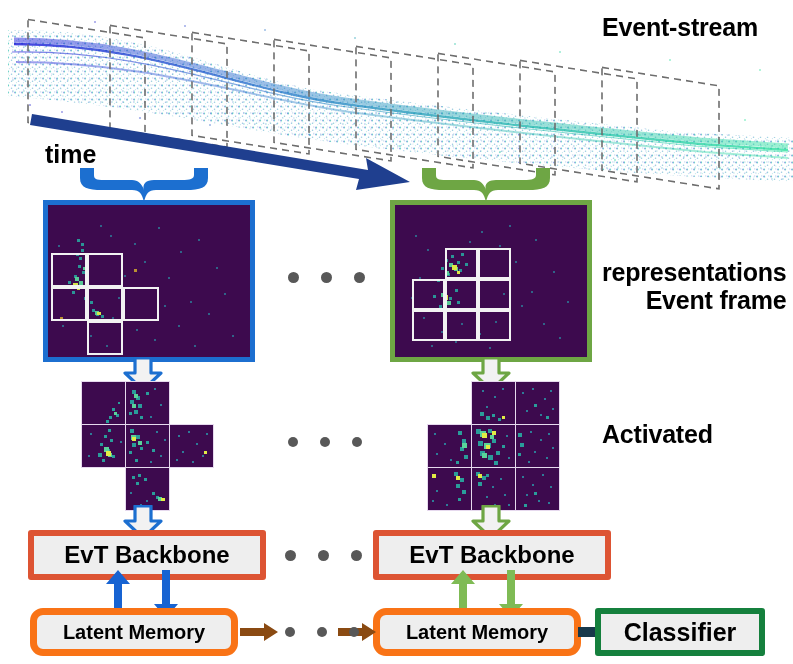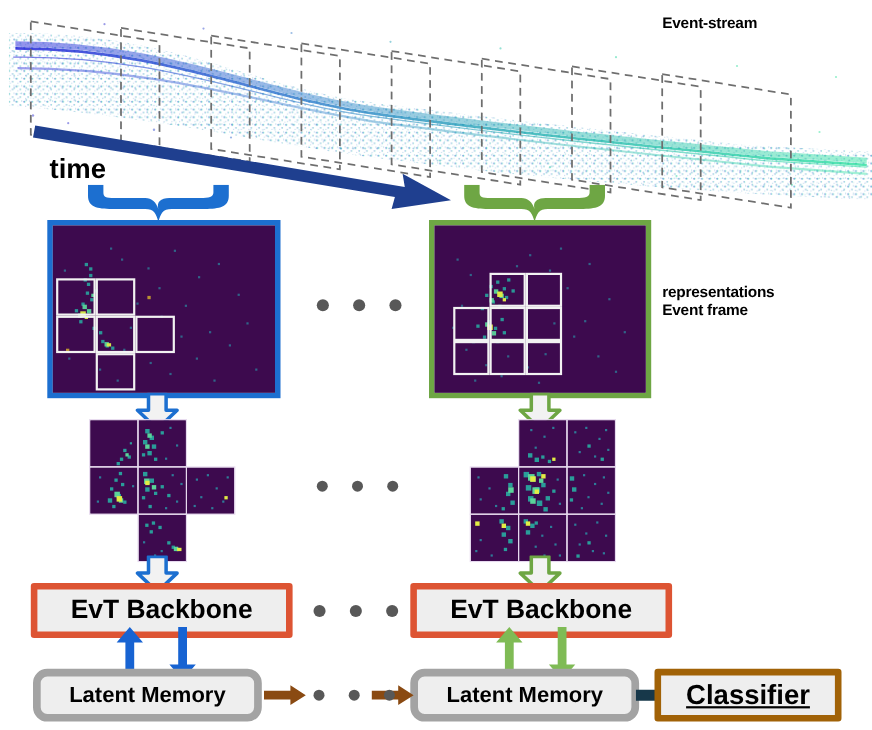--- a/index.html
+++ b/index.html
@@ -1,21 +1,21 @@
 <!DOCTYPE html>
 <html><head>
 <meta charset="utf-8">
 <style>
   html,body{margin:0;padding:0;background:#fff;}
   body{width:793px;height:664px;position:relative;overflow:hidden;
        font-family:"Liberation Sans",sans-serif;color:#000;}
   .abs{position:absolute;}
 
   
-  .side-label{font-weight:bold;font-size:14px;line-height:1.12;color:#000;letter-spacing:-0.2px;}
+  .side-label{font-weight:bold;font-size:25px;line-height:1.12;color:#000;letter-spacing:-0.2px;text-align:right;}
 
   
   #event-stream{left:0;top:0;width:793px;height:185px;}
   #event-stream svg{display:block;}
 
   
   #time-label{left:45px;top:140px;font-weight:bold;font-size:25px;}
 
   
   .frame-box{box-sizing:border-box;}
@@ -24,22 +24,22 @@
 
   
   .dots{display:flex;gap:22px;align-items:center;}
   .dots i{display:block;width:11px;height:11px;border-radius:50%;background:#585858;}
   .dots.small i{width:10px;height:10px;}
 
   
   .proc-box{box-sizing:border-box;background:#eeeeee;display:flex;
             align-items:center;justify-content:center;font-weight:bold;color:#000;}
   .box-evt{border:6px solid #dd5433;border-radius:3px;font-size:24px;}
-  .box-mem{border:7px solid #a3a3a3;border-radius:13px;font-size:20px;}
-  .box-cls{border:6px solid #a16207;border-radius:3px;font-size:25px;text-decoration:underline;}
+  .box-mem{border:7px solid #f97316;border-radius:13px;font-size:20px;}
+  .box-cls{border:6px solid #15803d;border-radius:3px;font-size:25px;}
 
   
   .patch{position:absolute;background:#3d0a4e;outline:1px solid #e6d9ee;overflow:hidden;}
 </style>
 </head>
 <body>
 
 <div class="abs" id="event-stream">
   <svg width="793" height="190" viewBox="0 0 793 190" xmlns="http://www.w3.org/2000/svg">
     <defs>
@@ -639,20 +639,21 @@
   </div>
 </div>
 
 <div class="abs dots small" style="left:288px;top:437px;">
   <i></i>
     <i></i>
     <i></i>
 </div>
 
 <div class="abs side-label" style="left:602px;top:420px;">
+  <div>Activated</div>
 </div>
 
 <div class="abs" style="left:122px;top:505px;width:42px;height:34px;">
   <svg width="42" height="34" viewBox="0 0 42 34" xmlns="http://www.w3.org/2000/svg">
     <path d="M13,1 L29,1 L29,16 L39,16 L21,33 L3,16 L13,16 Z" fill="#f2f2f2" stroke="#1c6fd0" stroke-width="3.2" stroke-linejoin="round"></path>
   </svg>
 </div>
 <div class="abs" style="left:470px;top:505px;width:42px;height:34px;">
   <svg width="42" height="34" viewBox="0 0 42 34" xmlns="http://www.w3.org/2000/svg">
     <path d="M13,1 L29,1 L29,16 L39,16 L21,33 L3,16 L13,16 Z" fill="#f2f2f2" stroke="#6ea644" stroke-width="3.2" stroke-linejoin="round"></path>

